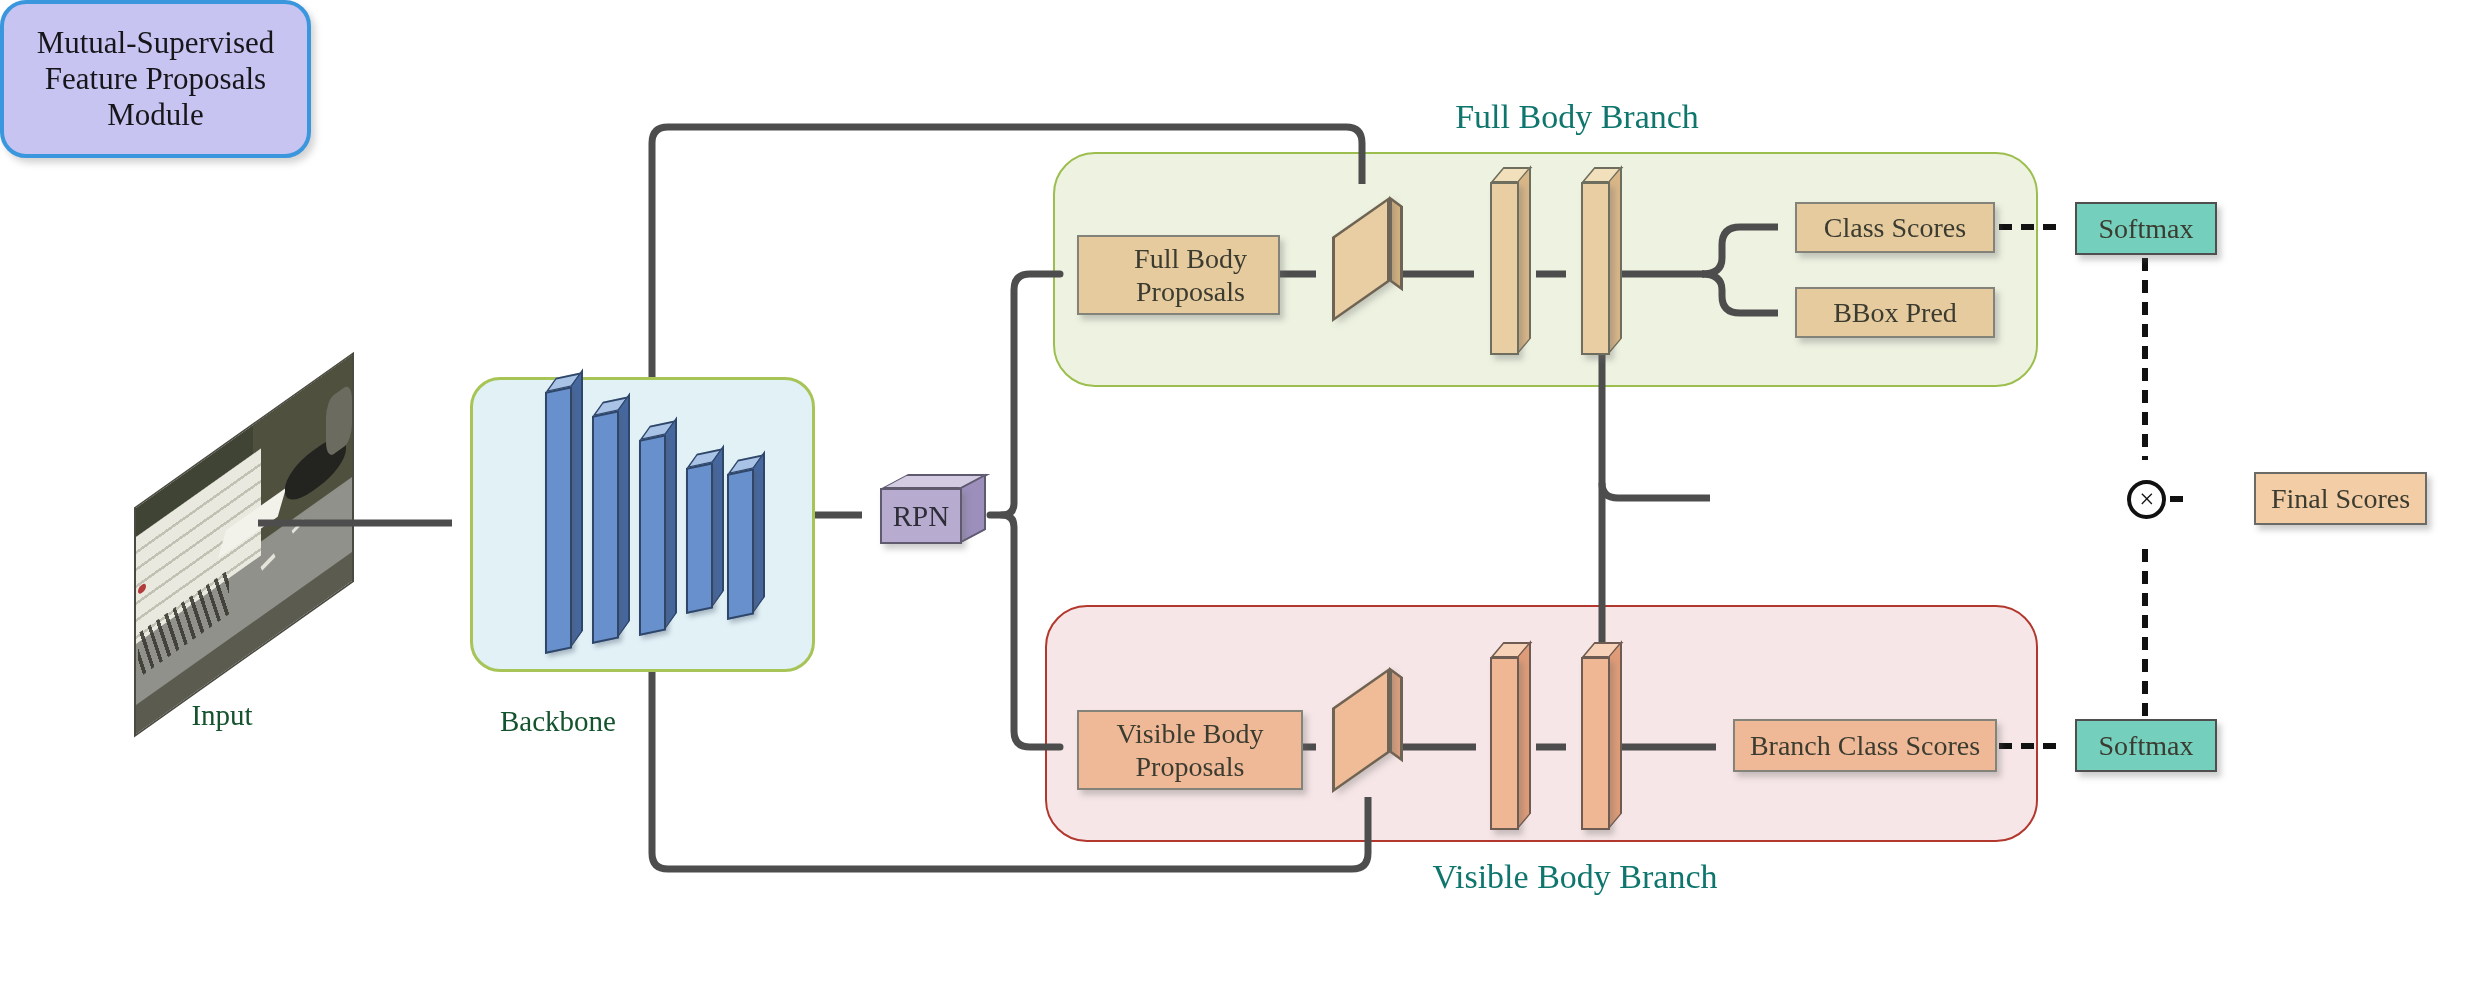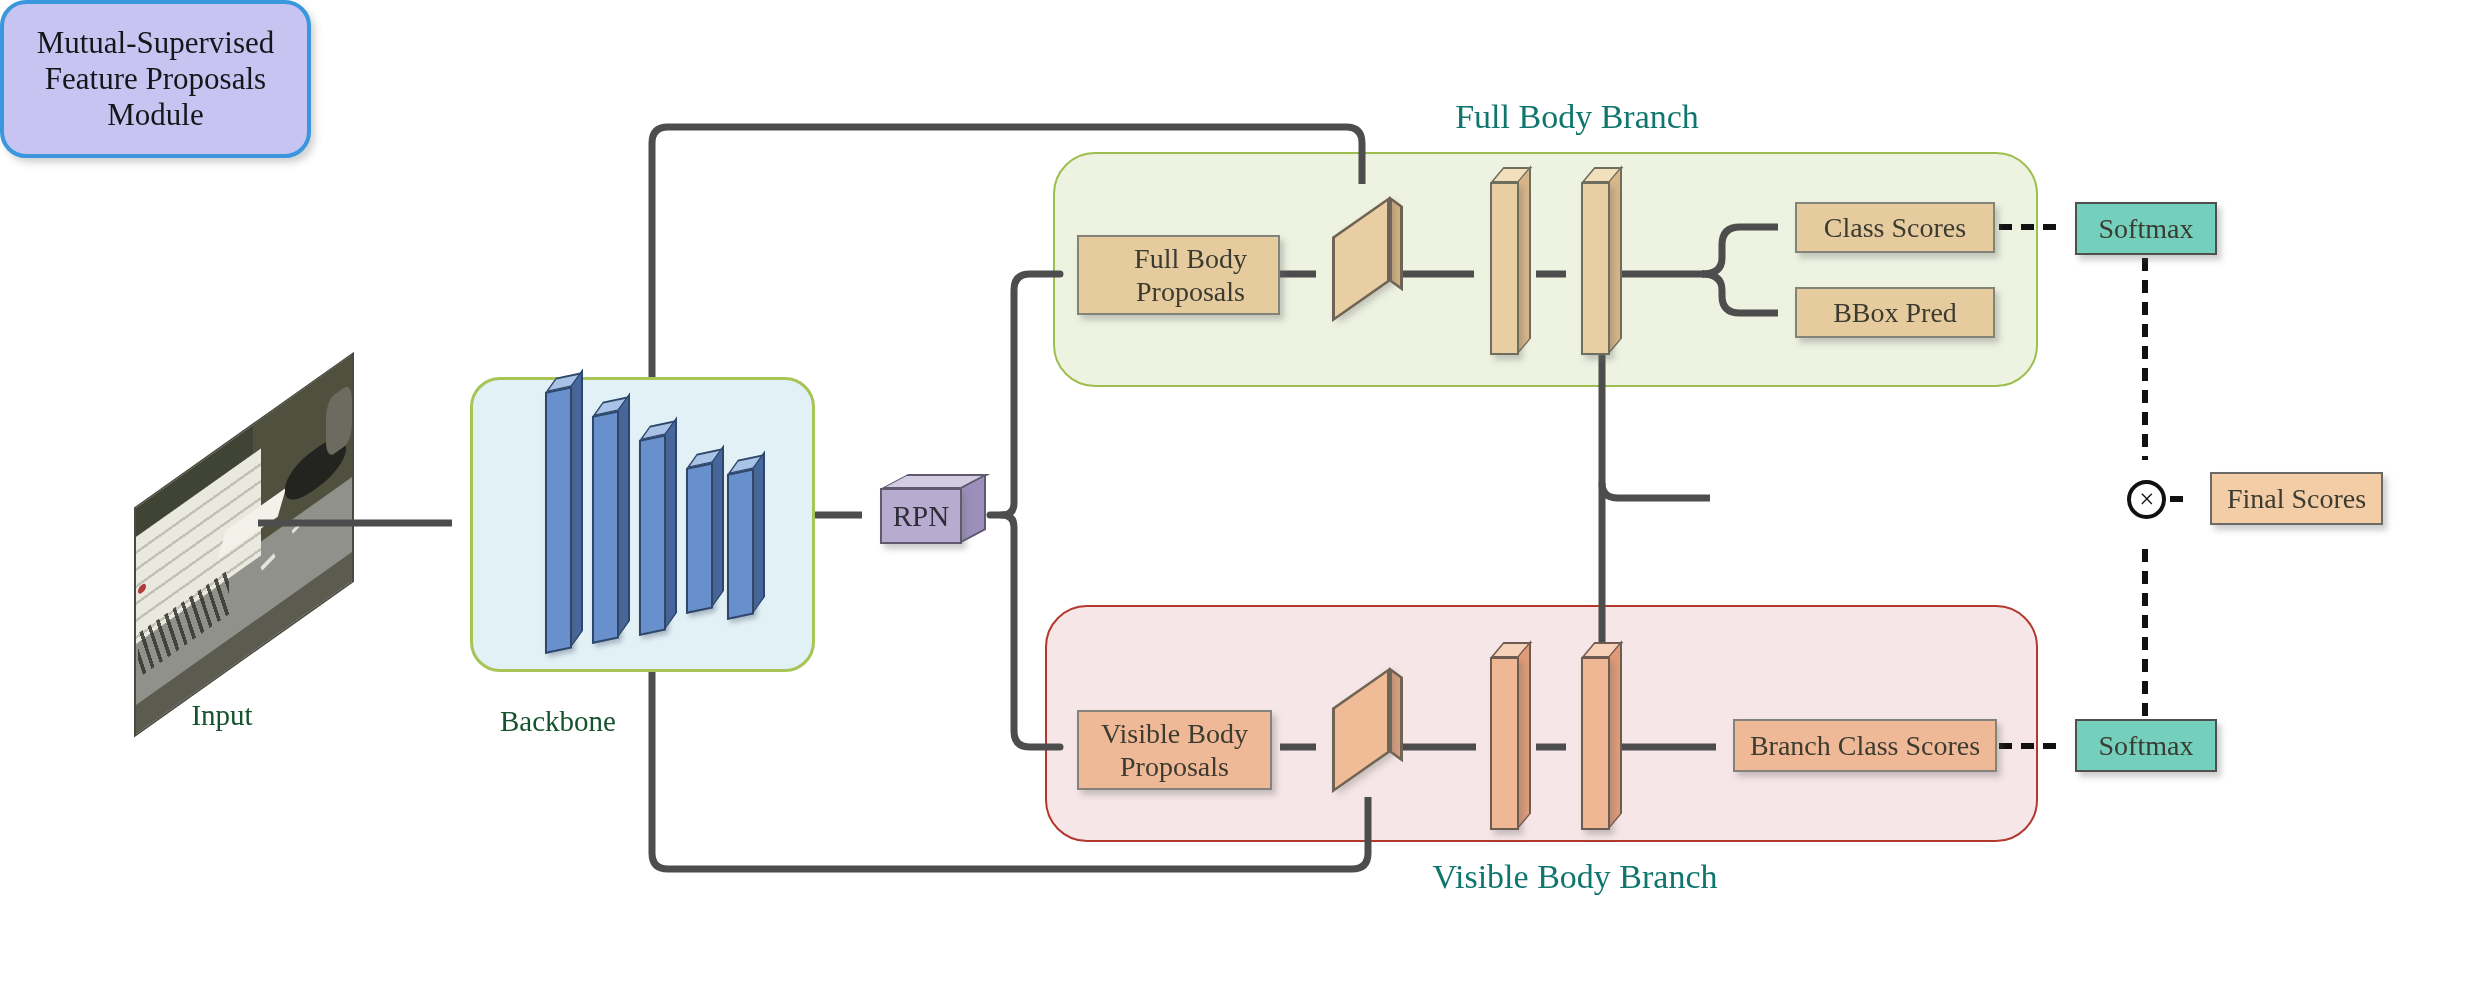--- a/index.html
+++ b/index.html
@@ -20,24 +20,24 @@
   .backbone-box{left:470px;top:377px;width:345px;height:295px;background:var(--backbone-fill);border:3px solid var(--backbone-border);border-radius:30px;z-index:1;}
   .msfm-box{left:1727px;top:420px;width:311px;height:158px;background:var(--msfm-fill);border:4px solid var(--msfm-border);border-radius:26px;z-index:6;
     display:flex;align-items:center;justify-content:center;text-align:center;font-size:31px;line-height:36px;color:#15151a;white-space:pre-line;box-shadow:4px 5px 7px rgba(110,110,110,.30);}
 
   
   .node{position:absolute;display:flex;align-items:center;justify-content:center;text-align:center;
     border:2.5px solid #83837a;color:#3b3b30;z-index:6;box-shadow:4px 5px 6px rgba(110,110,110,.35);white-space:pre-line;}
   .tan{background:var(--tan-fill);}
   .salmon{background:var(--salmon-fill);}
   .teal{background:var(--teal-fill);border-color:#4f4f4f;}
-  .peach{background:var(--final-fill);border-color:#6a6a66;}
+  .peach{background:var(--final-fill);border-color:#6a6a66;margin-left:44px;}
 
   .fbp{left:1077px;top:235px;width:203px;height:80px;font-size:28px;line-height:33px;padding-left:24px;}
-  .vbp{left:1077px;top:710px;width:195px;height:80px;font-size:28px;line-height:33px;}
+  .vbp{left:1077px;top:710px;width:226px;height:80px;font-size:28px;line-height:33px;}
   .cls{left:1795px;top:202px;width:200px;height:51px;font-size:28px;}
   .bbx{left:1795px;top:287px;width:200px;height:51px;font-size:28px;}
   .vcs{left:1733px;top:719px;width:264px;height:53px;font-size:28px;}
   .sm1{left:2075px;top:202px;width:142px;height:53px;font-size:28px;}
   .sm2{left:2075px;top:719px;width:142px;height:53px;font-size:28px;}
   .fin{left:2210px;top:472px;width:173px;height:53px;font-size:28px;}
 
   
   .mult{position:absolute;left:2127px;top:480px;width:39px;height:39px;border-radius:50%;
     background:#fff;border:4px solid #111;z-index:6;display:flex;align-items:center;justify-content:center;

